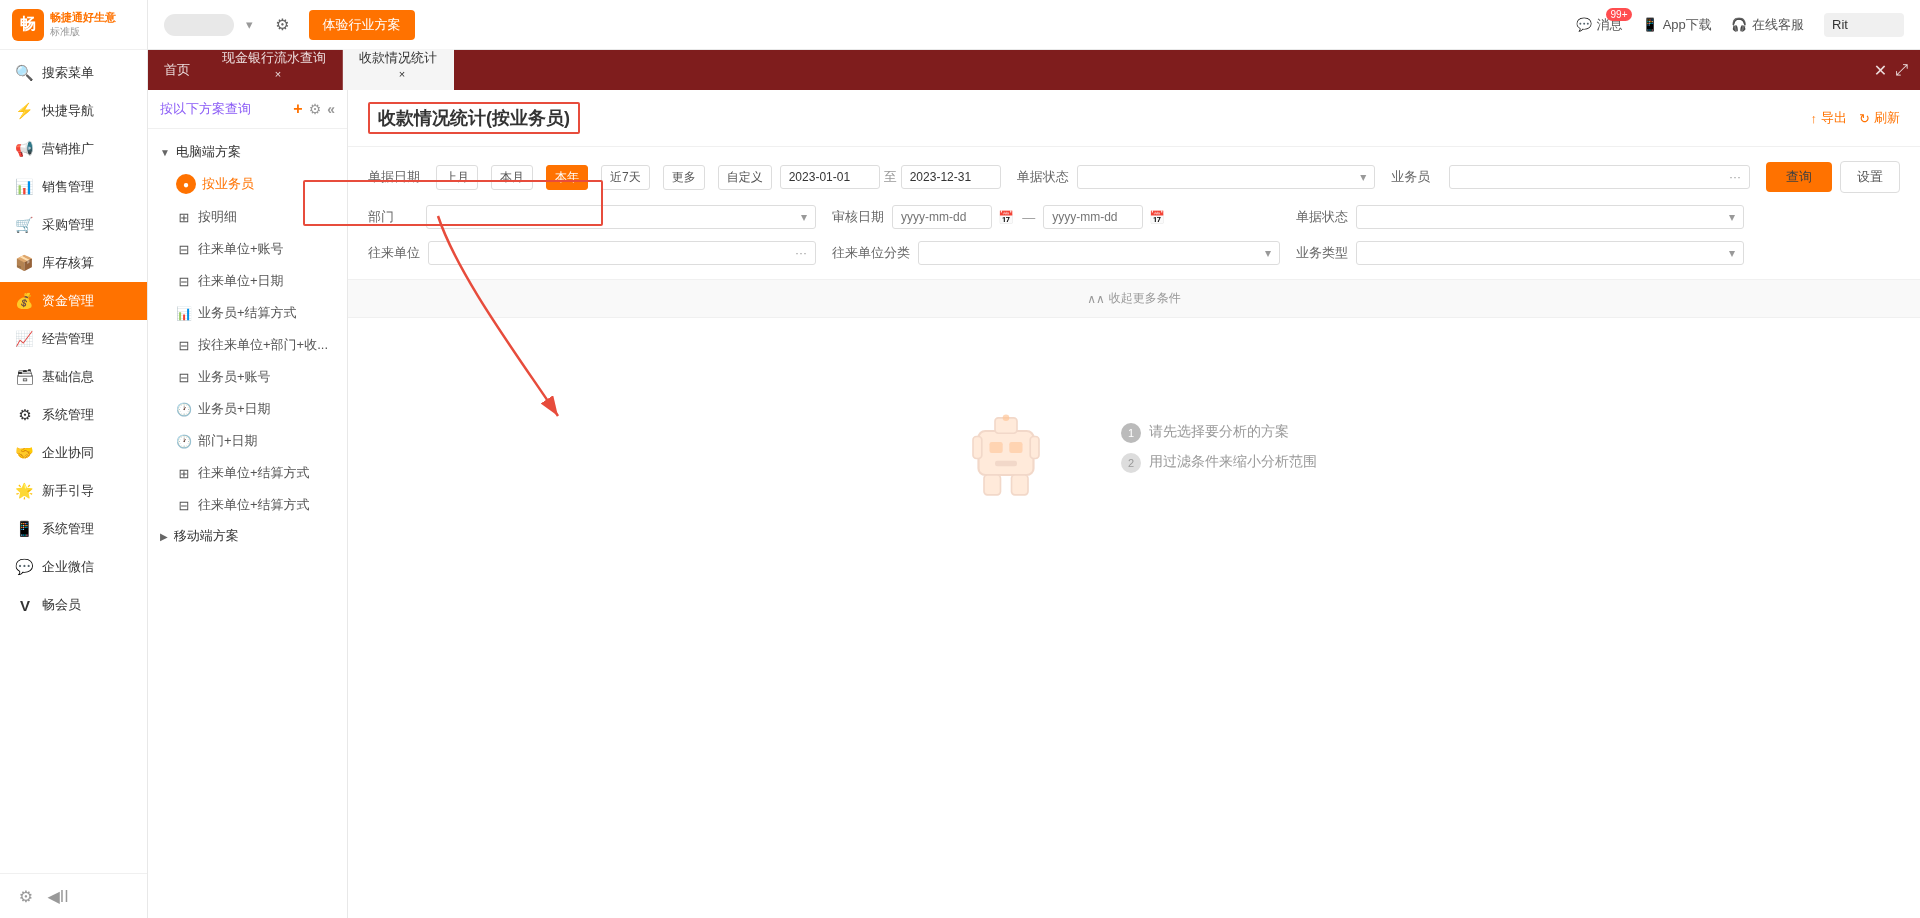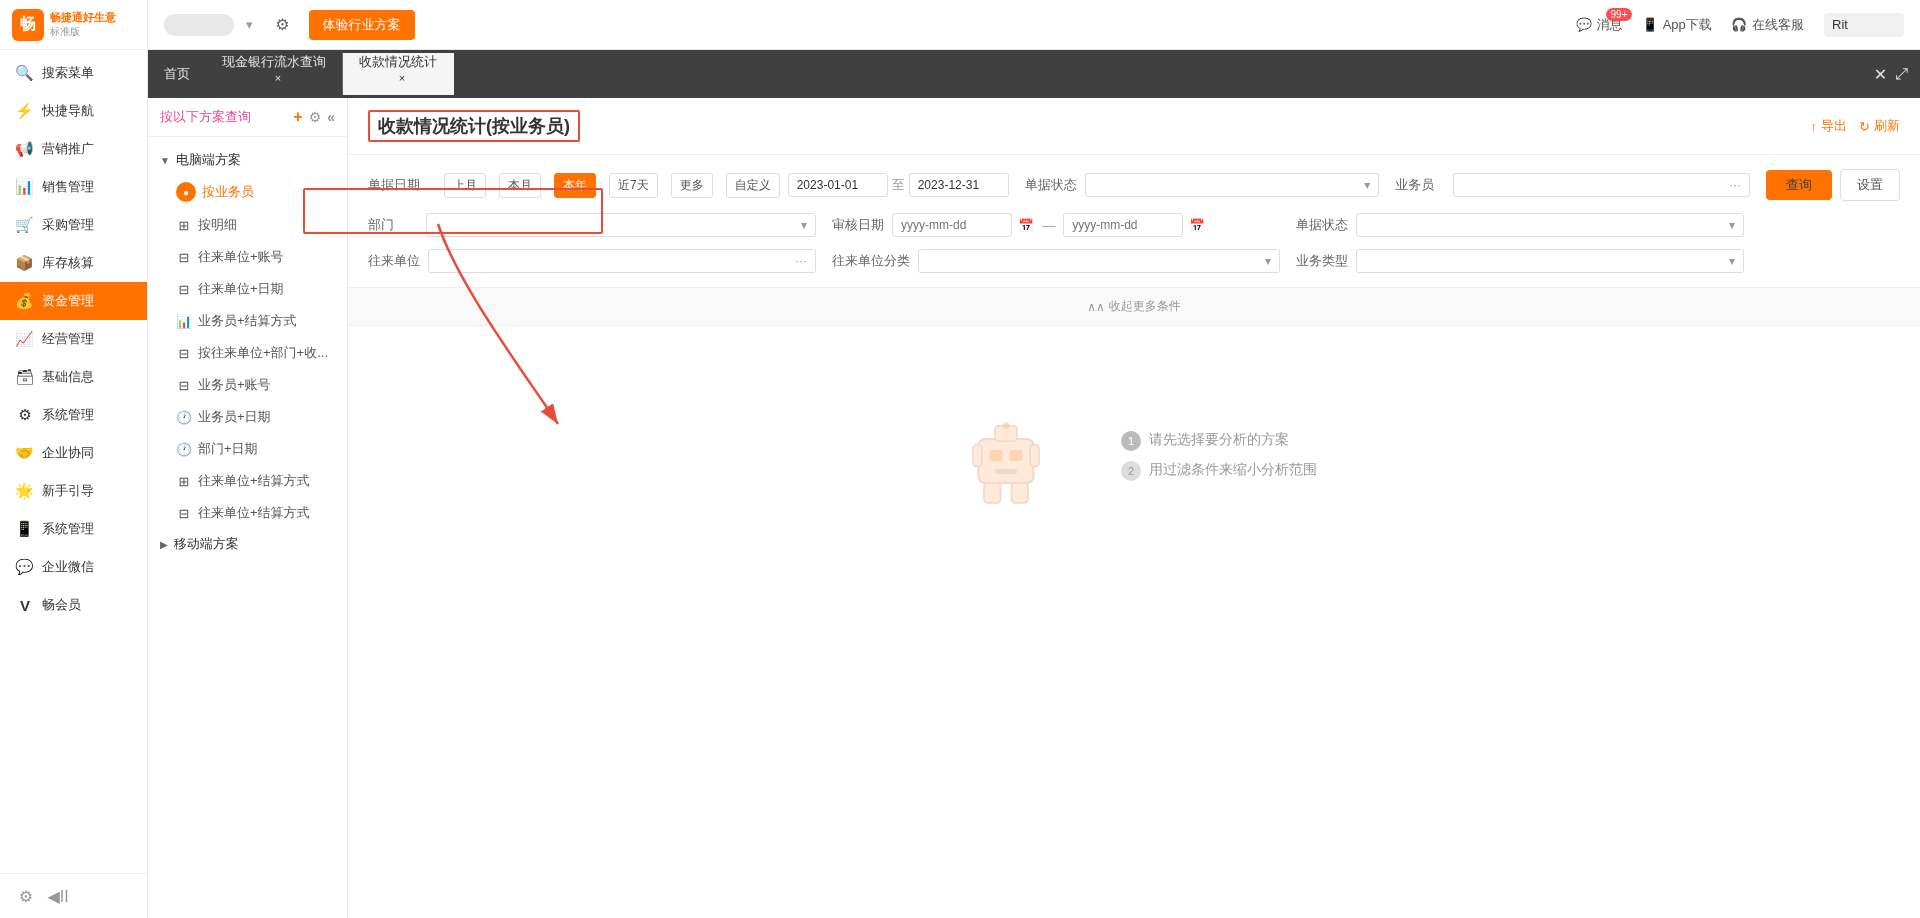--- a/index.html
+++ b/index.html
@@ -27,35 +27,35 @@
     .topbar-dropdown { color: #999; cursor: pointer; }
     .topbar-actions { display: flex; align-items: center; gap: 4px; margin-left: 4px; }
     .gear-icon { width: 28px; height: 28px; display: flex; align-items: center; justify-content: center; cursor: pointer; color: #666; font-size: 16px; }
     .trial-btn { background: #ff7200; color: #fff; border: none; border-radius: 4px; padding: 6px 14px; cursor: pointer; font-size: 13px; }
     .topbar-right { margin-left: auto; display: flex; align-items: center; gap: 20px; }
     .topbar-right-item { display: flex; align-items: center; gap: 4px; color: #555; cursor: pointer; font-size: 13px; position: relative; }
     .badge { background: #ff4d4f; color: white; border-radius: 10px; font-size: 10px; padding: 1px 5px; position: absolute; top: -8px; right: -10px; }
     .user-name-box { width: 80px; height: 24px; background: #f0f0f0; border-radius: 4px; }
 
     
-    .tabbar { height: 48px; background: #404040; display: flex; align-items: center; padding: 0 0; }
+    .tabbar { height: 40px; background: #7f1d1d; display: flex; align-items: center; padding: 0 0; }
     .tab-item { height: 42px; display: flex; align-items: center; padding: 0 16px; cursor: pointer; color: rgba(255,255,255,0.85); font-size: 13px; border-right: 1px solid rgba(255,255,255,0.2); position: relative; flex-direction: column; }
     .tab-item.active { background: #f5f5f5; color: #333; }
     .tab-item .tab-close { margin-left: 8px; width: 14px; height: 14px; display: flex; align-items: center; justify-content: center; border-radius: 50%; font-size: 11px; }
     .tab-home { padding: 0 16px; color: rgba(255,255,255,0.85); font-size: 13px; cursor: pointer; }
     .tabbar-right { margin-left: auto; display: flex; align-items: center; gap: 8px; padding-right: 12px; }
     .tabbar-right-btn { color: rgba(255,255,255,0.85); font-size: 16px; cursor: pointer; }
 
     
     .page-container { flex: 1; display: flex; overflow: hidden; background: #f5f5f5; }
 
     
     .left-panel { width: 200px; background: #fff; border-right: 1px solid #e8e8e8; display: flex; flex-direction: column; overflow-y: auto; }
     .left-panel-header { display: flex; align-items: center; justify-content: space-between; padding: 10px 12px; border-bottom: 1px solid #f0f0f0; }
-    .left-panel-title { font-size: 13px; color: #ec4899; font-weight: 500; }
+    .left-panel-title { font-size: 13px; color: #8b5cf6; font-weight: 500; }
     .left-panel-actions { display: flex; align-items: center; gap: 6px; }
     .left-panel-action-btn { color: #999; cursor: pointer; font-size: 14px; }
     .scheme-tree { padding: 8px 0; }
     .scheme-group { }
     .scheme-group-header { display: flex; align-items: center; padding: 6px 12px; cursor: pointer; color: #333; font-size: 13px; }
     .scheme-group-header .arrow { margin-right: 6px; color: #666; font-size: 10px; }
     .scheme-group-header .group-label { font-size: 13px; }
     .scheme-item { display: flex; align-items: center; padding: 7px 12px 7px 28px; cursor: pointer; color: #555; font-size: 13px; }
     .scheme-item.active { color: #ff7200; font-weight: 500; }
     .scheme-item-icon { width: 16px; height: 16px; margin-right: 6px; display: flex; align-items: center; justify-content: center; font-size: 13px; }
@@ -101,21 +101,21 @@
     .red-box-overlay { position: absolute; top: 90px; left: 155px; width: 300px; height: 46px; border: 2px solid #e74c3c; border-radius: 2px; pointer-events: none; z-index: 100; }
 
     
     .arrow-svg { position: absolute; top: 126px; left: 290px; pointer-events: none; z-index: 99; }
 
     .search-row-3 { display: flex; align-items: center; gap: 16px; }
     .field-wrap { display: flex; align-items: center; gap: 8px; flex: 1; }
     .field-label-text { color: #666; font-size: 13px; min-width: 50px; white-space: nowrap; }
 
     .audit-date-wrap { display: flex; align-items: center; gap: 4px; }
-    .audit-date-input { border: 1px solid #ddd; border-radius: 3px; padding: 4px 8px; font-size: 12px; color: #bbb; width: 120px; }
+    .audit-date-input { border: 1px solid #ddd; border-radius: 3px; padding: 4px 8px; font-size: 12px; color: #bbb; width: 100px; }
     .cal-icon { color: #bbb; cursor: pointer; margin-left: 2px; }
     .dash { color: #999; margin: 0 4px; }
   </style>
 </head>
 <body>
 
 <div class="sidebar">
   <div class="sidebar-logo">
     <div class="logo-icon">
       <span>畅</span>
@@ -339,21 +339,21 @@
             <span>↻</span>
             <span>刷新</span>
           </div>
         </div>
       </div>
 
       <div class="search-area">
 
         <div class="search-row">
           <div class="search-field" style="min-width:auto;flex:none;">
-            <span class="field-label" style="margin-right:20px;">单据日期</span>
+            <span class="field-label" style="margin-right:12px;">单据日期</span>
             <div class="date-range-btns">
               <button class="date-btn">上月</button>
               <button class="date-btn">本月</button>
               <button class="date-btn active">本年</button>
               <button class="date-btn">近7天</button>
               <button class="date-btn">更多</button>
               <button class="date-btn">自定义</button>
             </div>
             <input class="date-input" type="text" value="2023-01-01" style="">
             <span class="date-sep">至</span>

